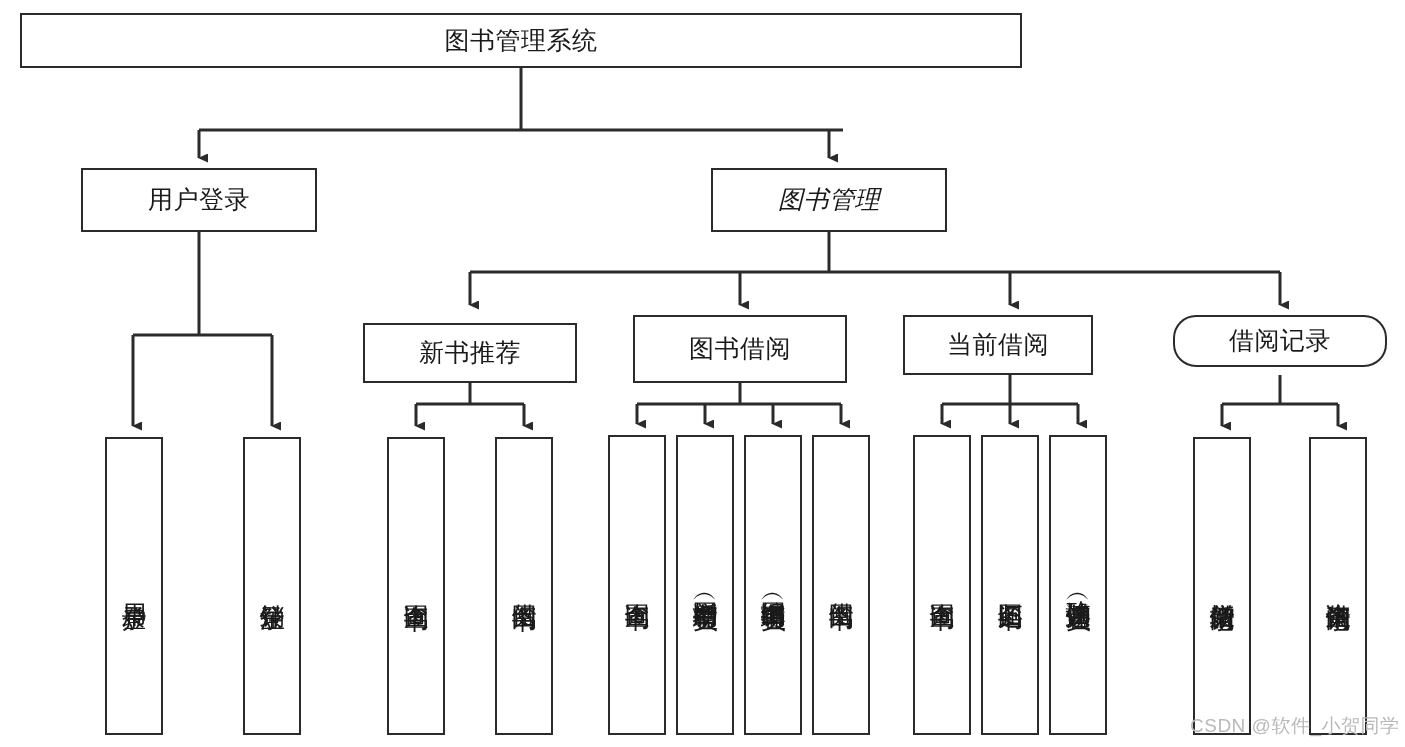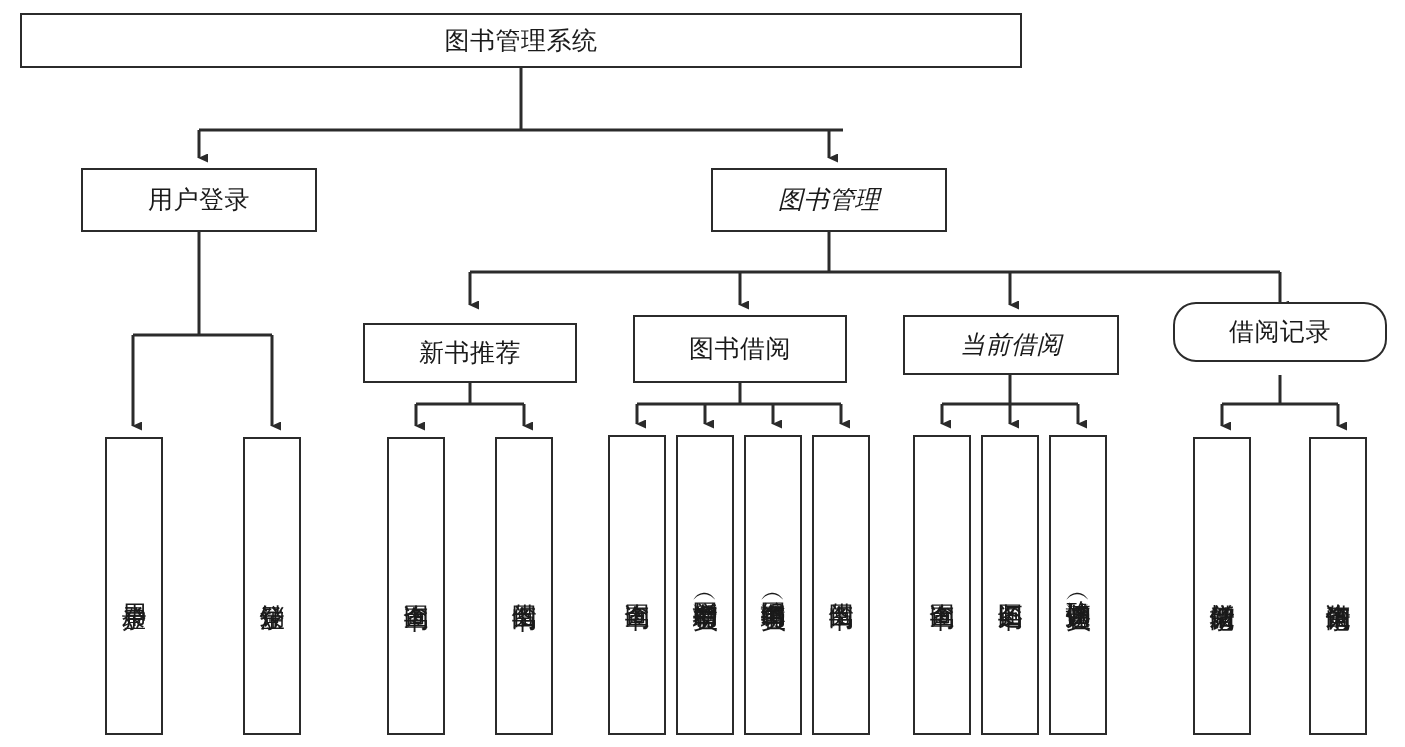--- a/index.html
+++ b/index.html
@@ -133,24 +133,24 @@
   <div class="node node-h" style="left:711px; top:168px; width:236px; height:64px;font-style:italic;">
     <span>图书管理</span>
   </div>
 
   <div class="node node-h" style="left:363px; top:315px; width:214px; height:60px;margin-top:8px;">
     <span>新书推荐</span>
   </div>
   <div class="node node-h" style="left:633px; top:315px; width:214px; height:68px;">
     <span>图书借阅</span>
   </div>
-  <div class="node node-h" style="left:903px; top:315px; width:216px; height:60px;font-style:italic;">
+  <div class="node node-h" style="left:903px; top:315px; width:190px; height:60px;">
     <span>当前借阅</span>
   </div>
-  <div class="node node-h" style="left:1173px; top:302px; width:214px; height:60px;border-radius:23px;">
+  <div class="node node-h" style="left:1173px; top:315px; width:214px; height:52px;border-radius:23px;">
     <span>借阅记录</span>
   </div>
 
   <div class="node node-v" style="left:105px; top:437px; width:58px; height:298px;">
     <span class="vtext">用户登录</span>
   </div>
   <div class="node node-v" style="left:243px; top:437px; width:58px; height:298px;">
     <span class="vtext">注销登录</span>
   </div>
 
@@ -184,14 +184,15 @@
     <span class="vtext">确认归还（管理员）</span>
   </div>
 
   <div class="node node-v" style="left:1193px; top:437px; width:58px; height:298px;">
     <span class="vtext">新增借阅记录</span>
   </div>
   <div class="node node-v" style="left:1309px; top:437px; width:58px; height:298px;">
     <span class="vtext">查询借阅记录</span>
   </div>
 
+  <div class="watermark" style="left:1190px; top:713px;">CSDN @软件_小贺同学</div>
 
 </div>
 
 </body></html>

